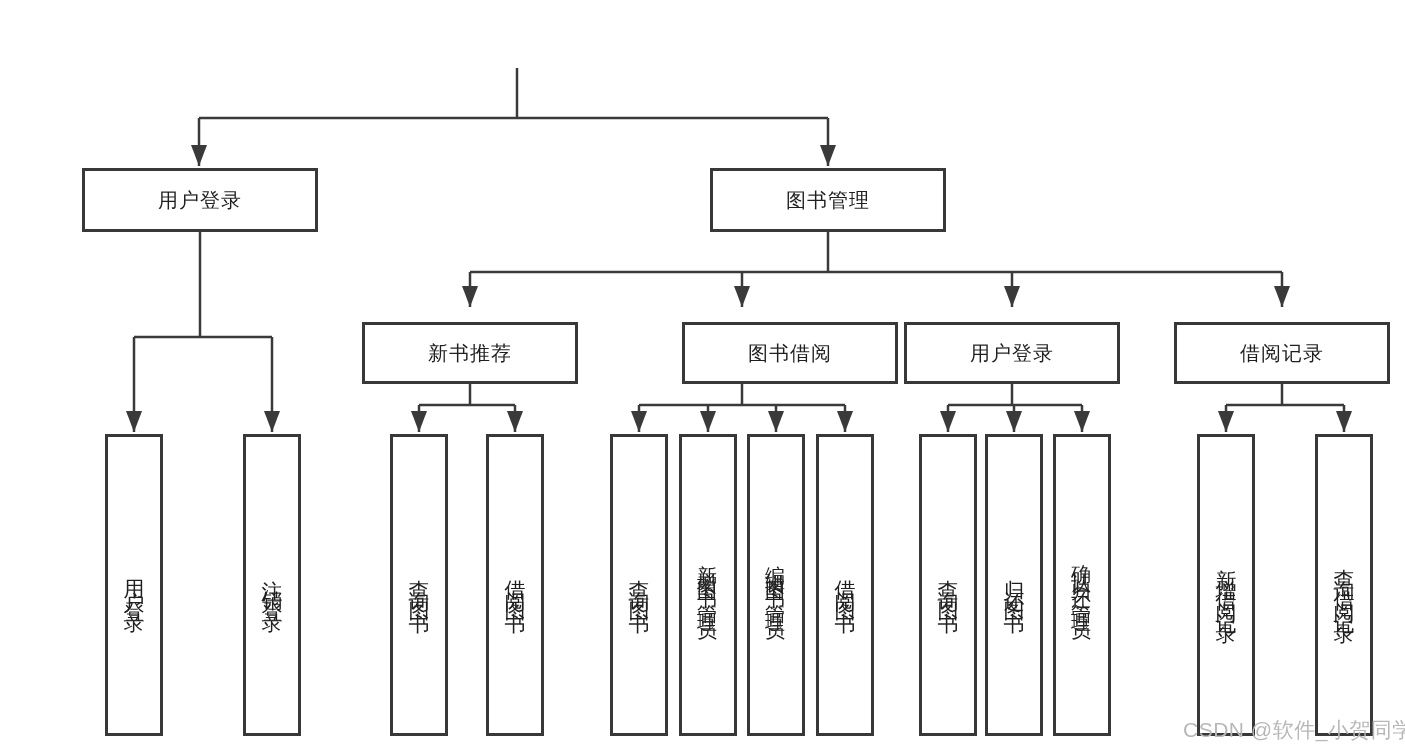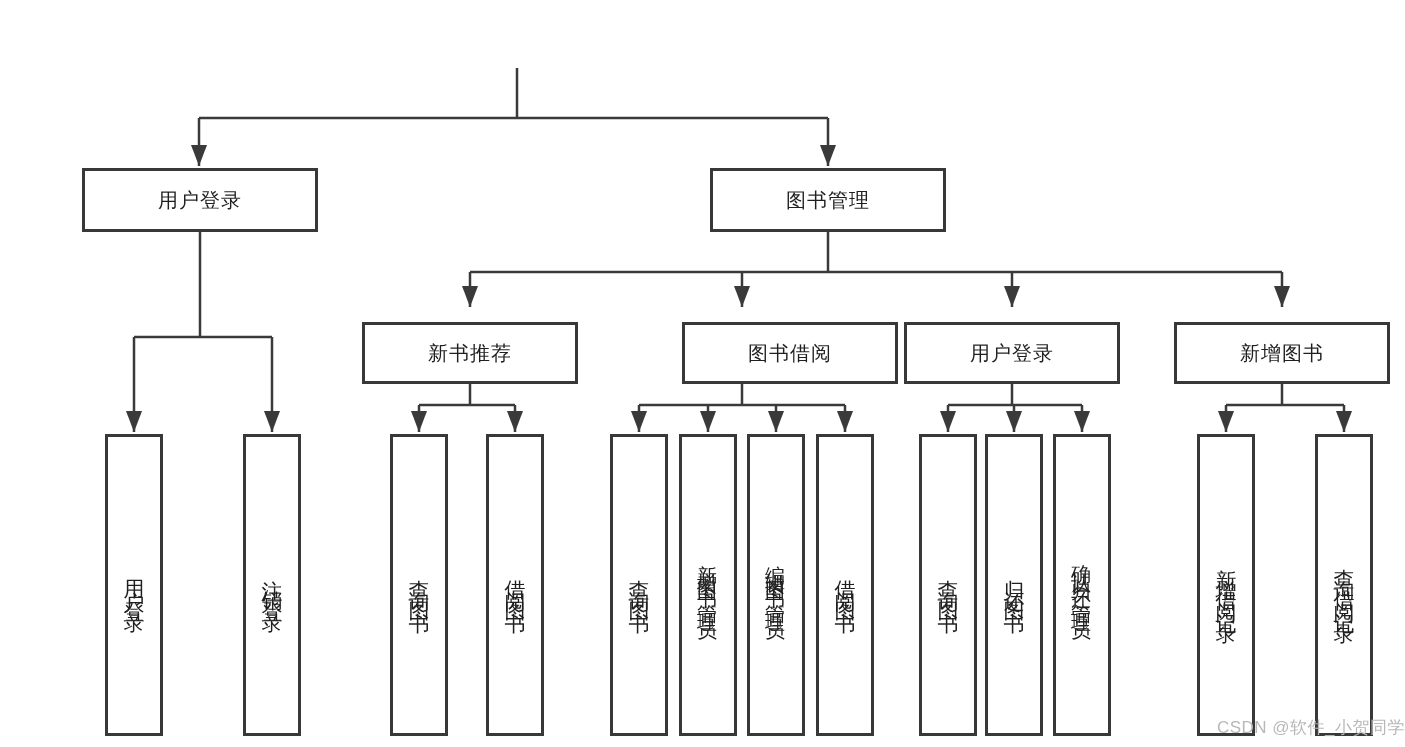--- a/index.html
+++ b/index.html
@@ -30,21 +30,21 @@
     text-orientation:mixed;
     font-size:21px;
     letter-spacing:11px;
     color:#1f1f1f;
   }
   .vtext.long{letter-spacing:8px;font-size:20px;}
   #watermark{
     position:absolute;z-index:3;
     left:1183px;top:716px;width:222px;
     text-align:right;
-    font-size:17px;
+    font-size:21px;
     color:#b8b8b8;
     letter-spacing:0.5px;
     white-space:nowrap;
   }
 </style>
 </head>
 <body>
 
 <div id="canvas">
 
@@ -109,21 +109,21 @@
   <div class="box l3-box" style="left:362px;">
     <span>新书推荐</span>
   </div>
   <div class="box l3-box" style="left:634px;margin-left:48px;">
     <span>图书借阅</span>
   </div>
   <div class="box l3-box" style="left:904px;">
     <span>用户登录</span>
   </div>
   <div class="box l3-box" style="left:1174px;">
-    <span>新增图书</span>
+    <span>借阅记录</span>
   </div>
 
   <div class="box leaf-box" style="left:105px;">
     <span class="vtext">用户登录</span>
   </div>
   <div class="box leaf-box" style="left:243px;">
     <span class="vtext">注销登录</span>
   </div>
 
   <div class="box leaf-box" style="left:390px;">

